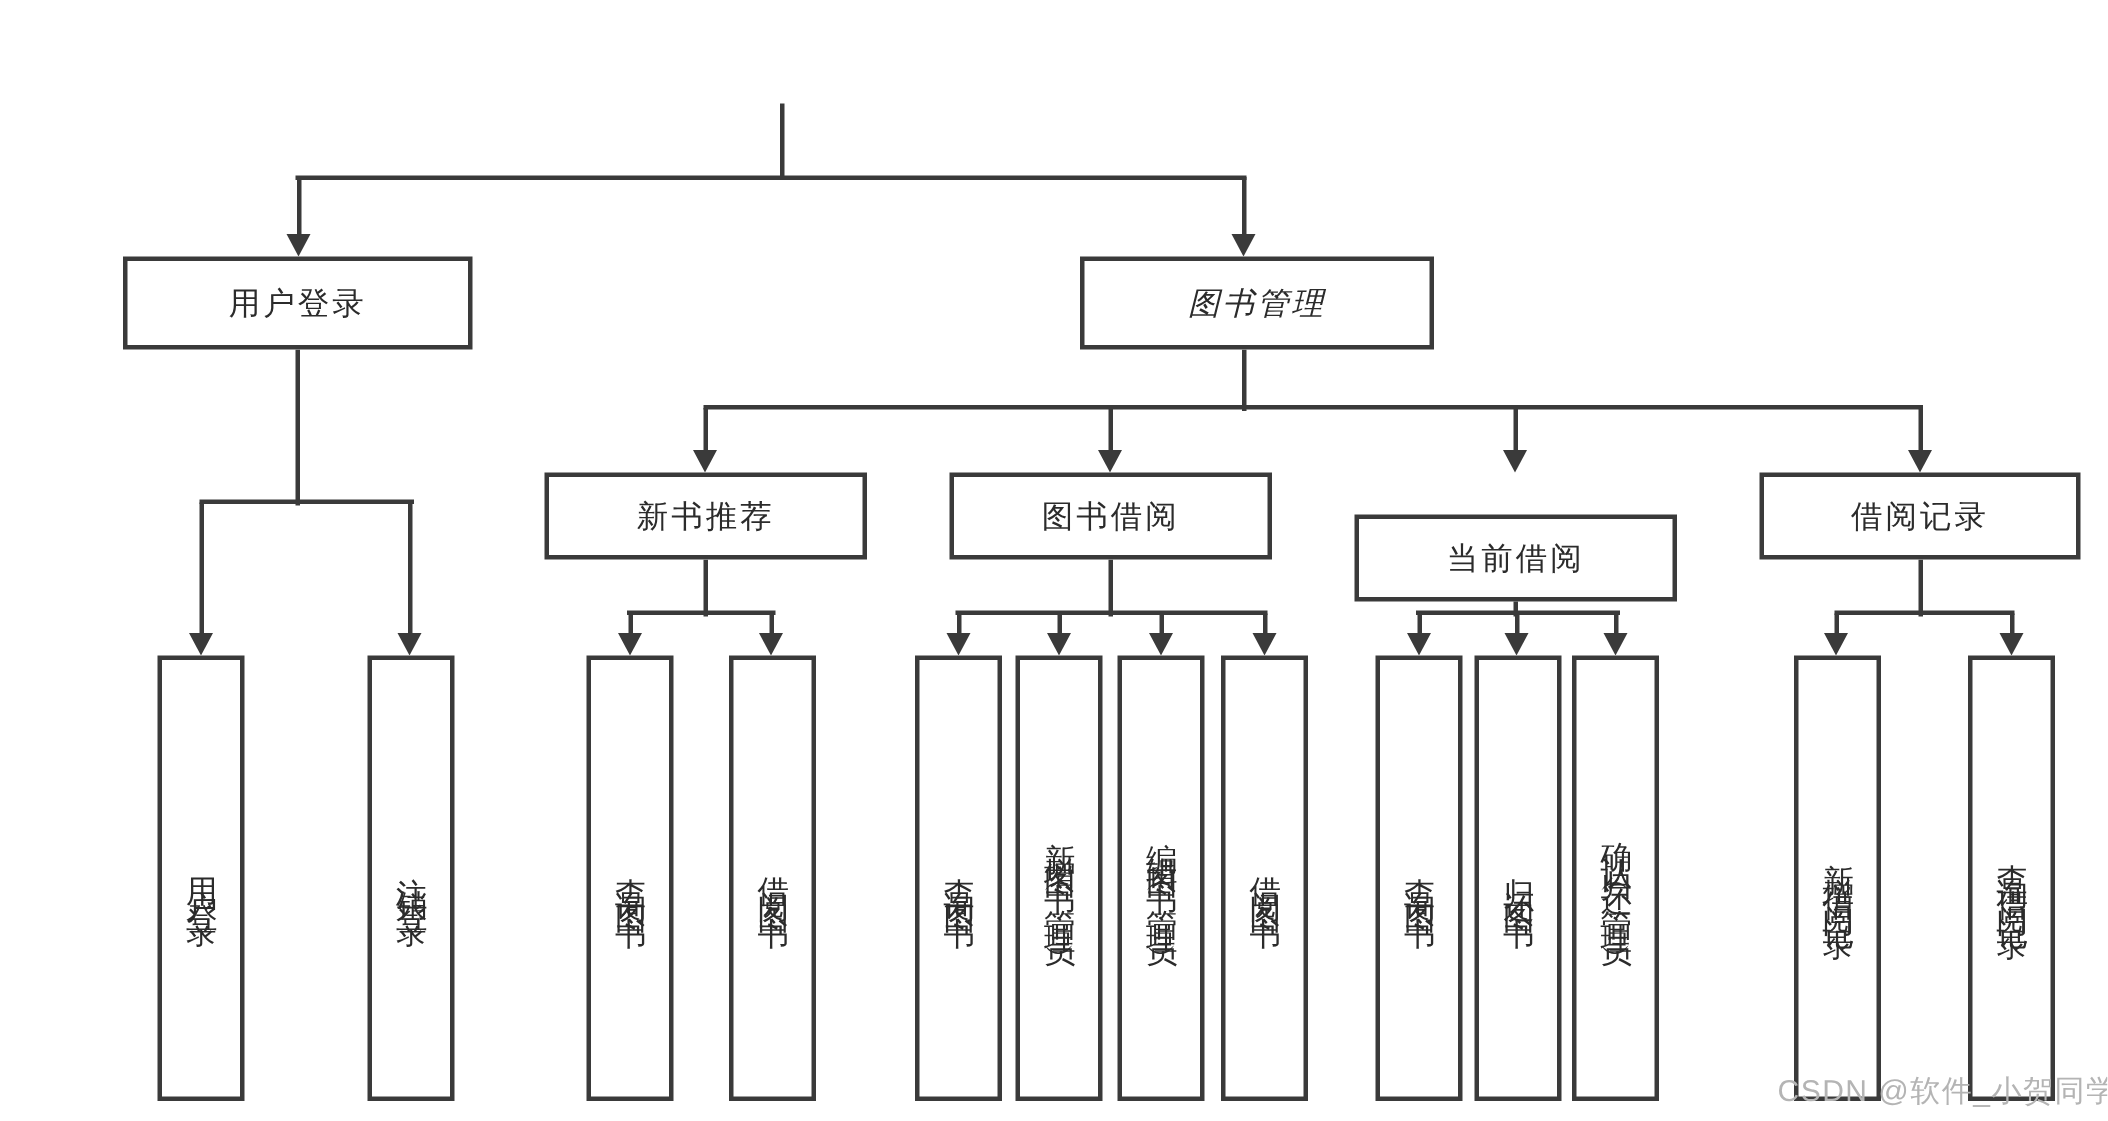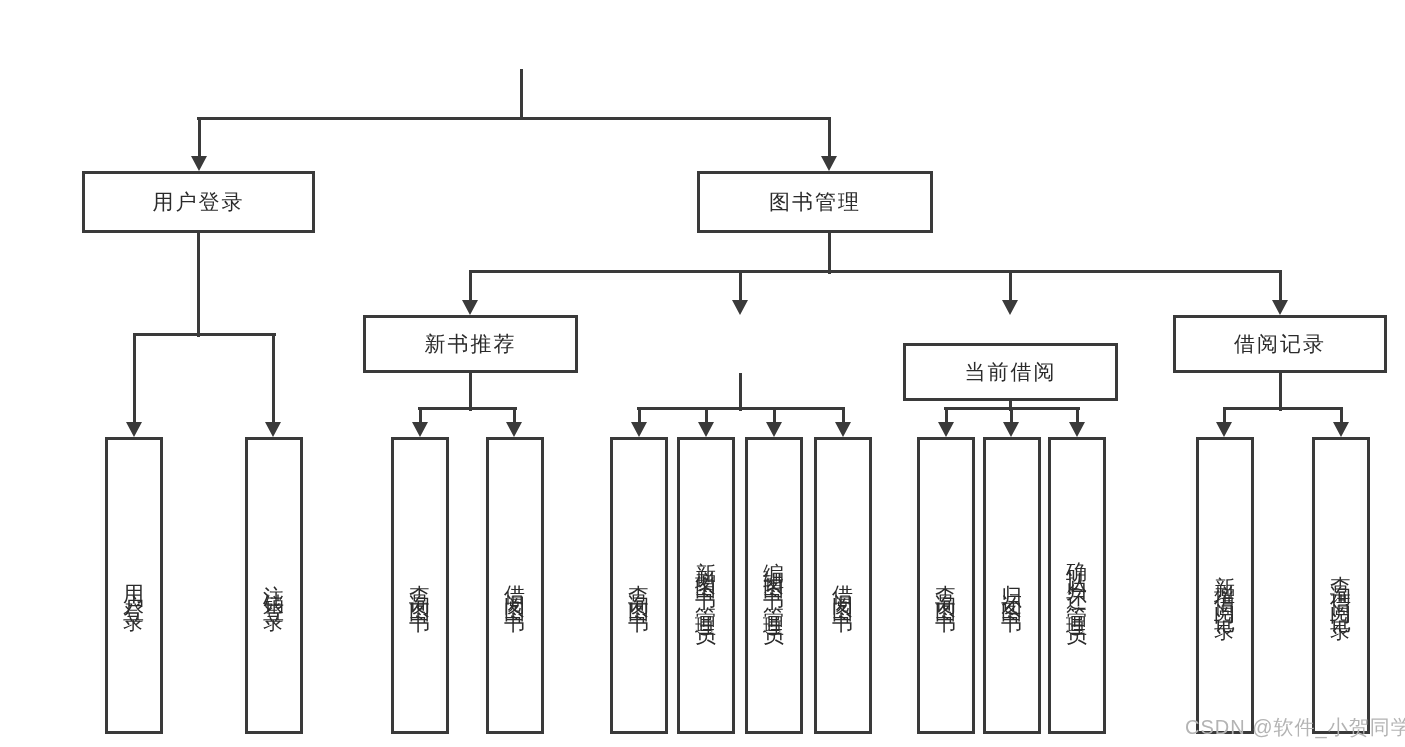--- a/index.html
+++ b/index.html
@@ -22,21 +22,21 @@
   .box .lbl{font-size:21px;letter-spacing:2px;color:var(--text);white-space:nowrap;}
   .vbox{position:absolute;top:437px;width:58px;height:297px;border:3px solid var(--line);
         background:#ffffff;box-sizing:border-box;display:flex;align-items:center;
         justify-content:center;z-index:2;}
   .vbox .lbl{writing-mode:vertical-rl;text-orientation:mixed;font-size:21px;letter-spacing:9px;
              line-height:1.1;color:var(--text);white-space:nowrap;}
 
   
   .b-root{left:21px;top:13px;width:1001px;height:56px;}
   .b-l2a{left:82px;top:171px;width:233px;height:62px;}
-  .b-l2b{left:697px;top:171px;width:236px;height:62px;}
+  .b-l2b{left:720px;top:171px;width:236px;height:62px;font-style:italic;}
   .b-l3a{left:363px;top:315px;width:215px;height:58px;}
   .b-l3b{left:633px;top:315px;width:215px;height:58px;}
   .b-l3c{left:903px;top:315px;width:215px;height:58px;margin-top:28px;}
   .b-l3d{left:1173px;top:315px;width:214px;height:58px;}
   .b-a1{left:105px;} .b-a2{left:245px;}
   .b-b1{left:391px;} .b-b2{left:486px;}
   .b-c1{left:610px;} .b-c2{left:677px;} .b-c3{left:745px;} .b-c4{left:814px;}
   .b-d1{left:917px;} .b-d2{left:983px;} .b-d3{left:1048px;}
   .b-e1{left:1196px;} .b-e2{left:1312px;}
 
@@ -107,20 +107,23 @@
   <div class="box b-l2a">
     <span class="lbl">用户登录</span>
   </div>
   <div class="box b-l2b">
     <span class="lbl">图书管理</span>
   </div>
 
   <div class="box b-l3a">
     <span class="lbl">新书推荐</span>
   </div>
+  <div class="box b-l3b">
+    <span class="lbl">图书借阅</span>
+  </div>
   <div class="box b-l3c">
     <span class="lbl">当前借阅</span>
   </div>
   <div class="box b-l3d">
     <span class="lbl">借阅记录</span>
   </div>
 
   <div class="vbox b-a1">
     <span class="lbl">用户登录</span>
   </div>

